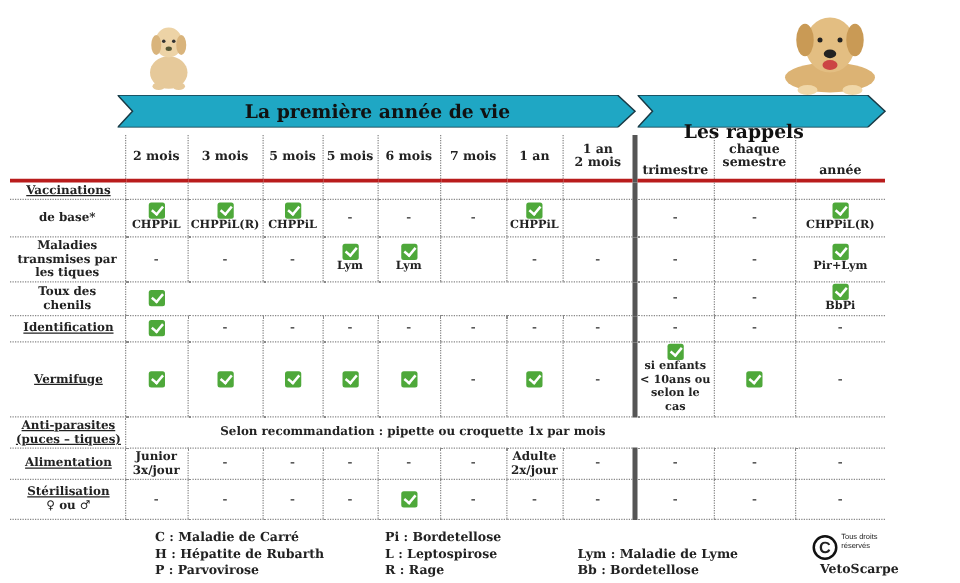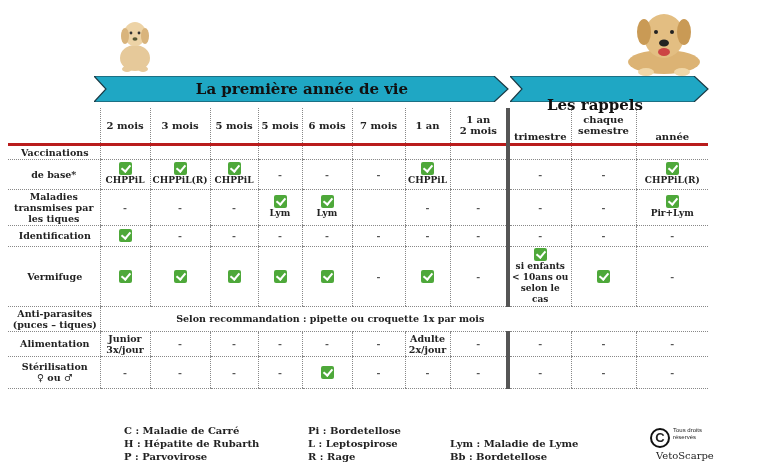--- a/index.html
+++ b/index.html
@@ -8,32 +8,32 @@
   .banner { position: absolute; top: 76px; height: 42px; }
   .banner svg { position: absolute; left: 0; top: 0; }
   .banner-text { position: absolute; top: 0; left: 0; right: 0; height: 26px; line-height: 26px; text-align: center;
                  font-weight: bold; font-size: 15px; color: #111; }
   .dog { position: absolute; }
   table.sched { position: absolute; left: 8px; top: 108px; border-collapse: collapse; table-layout: fixed; width: 700px; }
   table.sched td, table.sched th { font-size: 9.5px; font-weight: bold; text-align: center; vertical-align: middle;
         border-bottom: 1px dotted #888; border-left: 1px dotted #888; padding: 1px 2px; line-height: 11px; }
   table.sched th { height: 36px; font-size: 10px; border-bottom: 3px solid #b91c1c; margin-top: 20px; }
   table.sched td.lbl, table.sched th.lbl { border-left: none; text-align: center; }
-  td.lbl.ul { text-align: left; padding-left: 4px; margin-top: 45px; }
+  td.lbl.ul { text-align: left; text-decoration: underline; padding-left: 4px; margin-top: 45px; }
   td.sep, th.sep { border-left: 4px solid #555 !important; }
   .chk { display: inline-block; width: 13px; height: 13px; background: #4ea83a; border-radius: 2px; position: relative; vertical-align: middle; }
   .chk::after { content: ""; position: absolute; left: 4px; top: 1px; width: 4px; height: 7px; border: solid #fff; border-width: 0 2px 2px 0; transform: rotate(40deg); }
   .cell-sub { display: block; font-size: 9px; }
   .dash { color: #555; }
   .legend { position: absolute; font-size: 10px; font-weight: bold; line-height: 13px; }
   .copyright { position: absolute; left: 650px; top: 428px; }
   .copy-c { position: absolute; left: 0; top: 0; width: 20px; height: 20px; border: 2px solid #111; border-radius: 50%;
             font-size: 13px; line-height: 16px; text-align: center; font-family: "Liberation Sans", sans-serif; font-weight: bold; }
   .copy-note { position: absolute; left: 23px; top: -1px; font-size: 6px; line-height: 7px; font-family: "Liberation Sans", sans-serif; width: 40px; }
-  .copy-brand { position: absolute; left: 6px; top: 22px; font-size: 10px; font-weight: normal; white-space: nowrap; }
+  .copy-brand { position: absolute; left: 6px; top: 22px; font-size: 10px; font-weight: bold; white-space: nowrap; }
 </style>
 </head>
 <body>
 
 <div class="dog" style="left:116px; top:18px; width:38px; height:54px;">
   <svg width="38" height="54" viewBox="0 0 38 54">
     <ellipse cx="19" cy="40" rx="15" ry="13" fill="#e6c99a"></ellipse>
     <ellipse cx="19" cy="16" rx="11" ry="12" fill="#edd3a6"></ellipse>
     <ellipse cx="9" cy="18" rx="4" ry="8" fill="#d9b47c"></ellipse>
     <ellipse cx="29" cy="18" rx="4" ry="8" fill="#d9b47c"></ellipse>
@@ -142,20 +142,28 @@
     <td><span class="chk"></span><span class="cell-sub">Lym</span></td>
     <td><span class="chk"></span><span class="cell-sub">Lym</span></td>
     <td></td>
     <td class="dash">-</td>
     <td class="dash">-</td>
     <td class="sep dash">-</td>
     <td class="dash">-</td>
     <td><span class="chk"></span><span class="cell-sub">Pir+Lym</span></td>
   </tr>
 
+  <tr style="height:26px;">
+    <td class="lbl">Toux des chenils</td>
+    <td><span class="chk"></span></td>
+    <td colspan="7" style="border-left:none;"></td>
+    <td class="sep dash">-</td>
+    <td class="dash">-</td>
+    <td><span class="chk"></span><span class="cell-sub">BbPi</span></td>
+  </tr>
 
 
   <tr style="height:21px;">
     <td class="lbl ul">Identification</td>
     <td><span class="chk"></span></td>
     <td class="dash">-</td>
     <td class="dash">-</td>
     <td class="dash">-</td>
     <td class="dash">-</td>
     <td class="dash">-</td>
@@ -221,21 +229,21 @@
 <div class="legend" style="left:124px; top:424px;">
   <div>C : Maladie de Carré</div>
   <div>H : Hépatite de Rubarth</div>
   <div>P : Parvovirose</div>
 </div>
 <div class="legend" style="left:308px; top:424px;">
   <div>Pi : Bordetellose</div>
   <div>L : Leptospirose</div>
   <div>R : Rage</div>
 </div>
-<div class="legend" style="left:450px; top:437px;">
+<div class="legend" style="left:462px; top:437px;">
   <div>Lym : Maladie de Lyme</div>
   <div>Bb : Bordetellose</div>
 </div>
 
 <div class="copyright">
   <div class="copy-c">C</div>
   <div class="copy-note">Tous droits réservés</div>
   <div class="copy-brand">VetoScarpe</div>
 </div>
 

